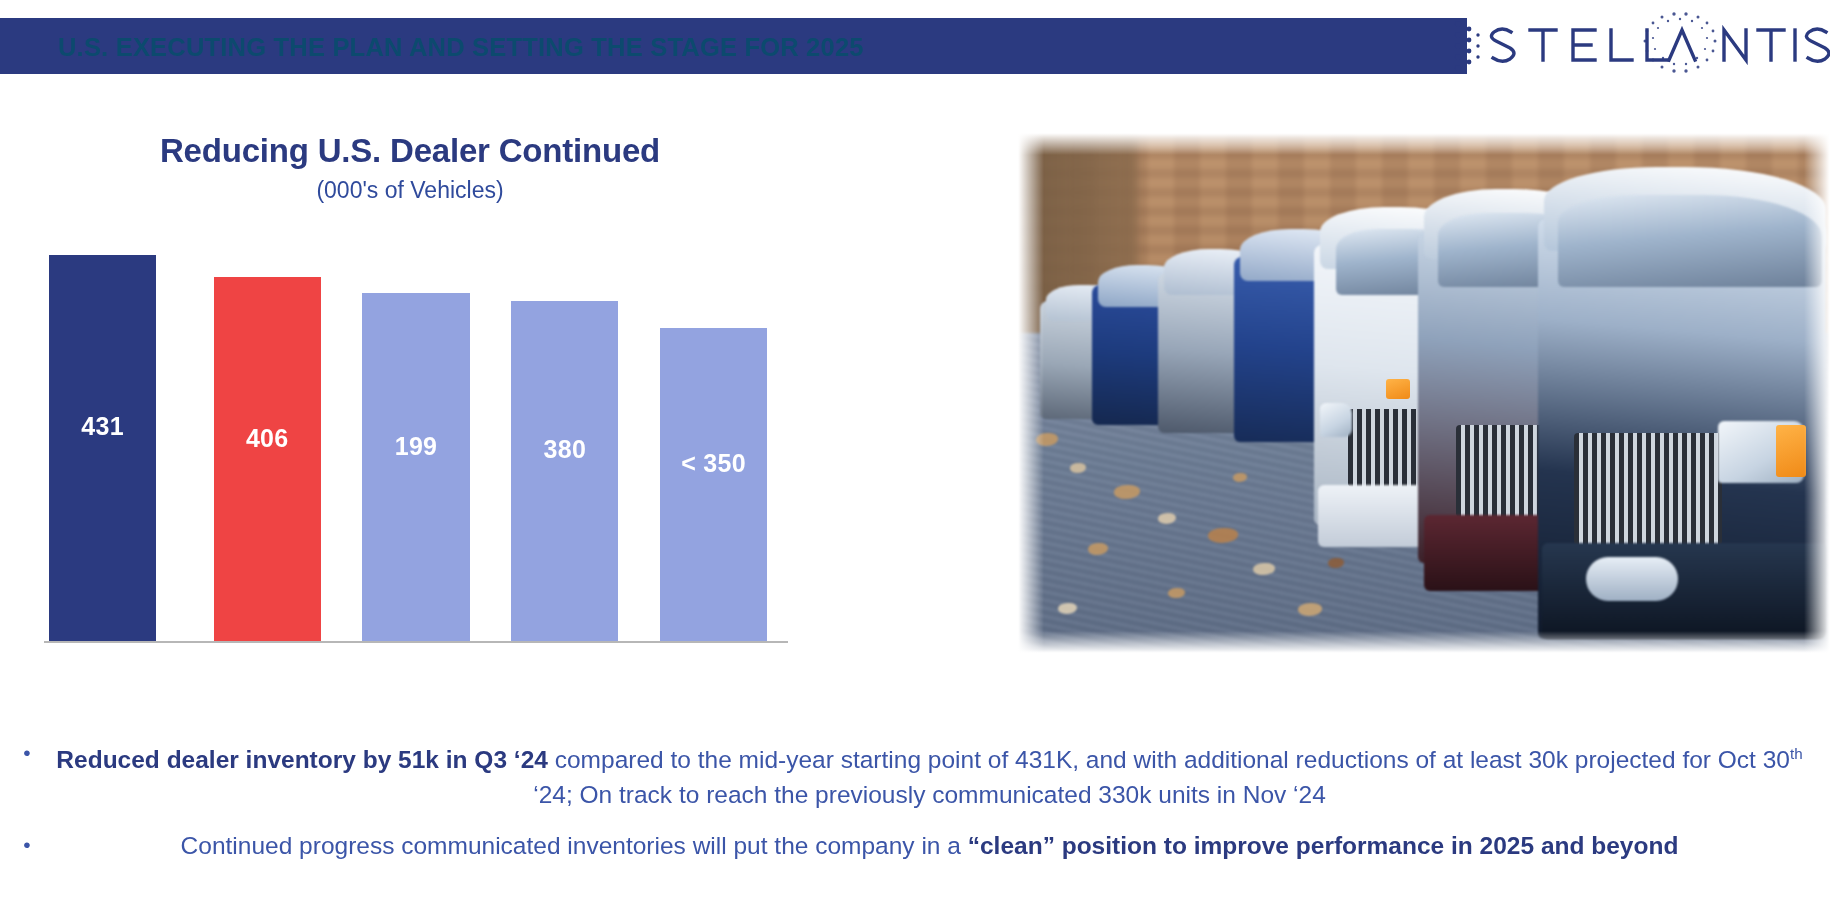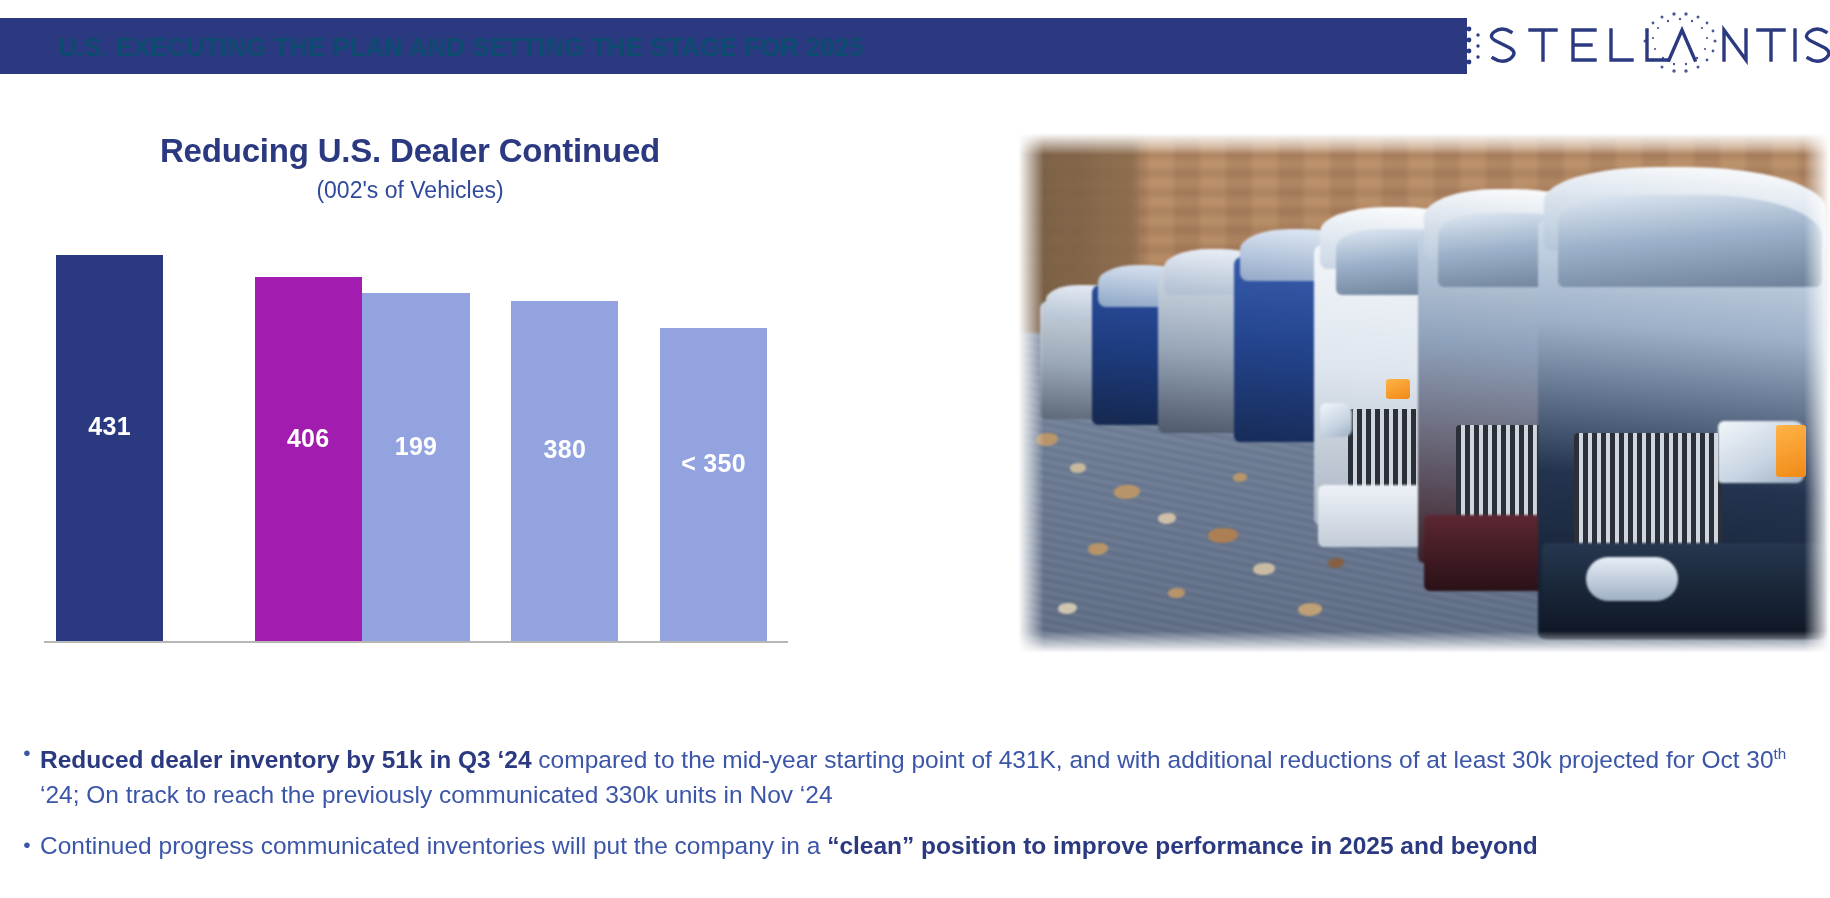--- a/index.html
+++ b/index.html
@@ -161,21 +161,21 @@
 
   
   .bullets { position: absolute; left: 14px; top: 736px; width: 1805px; }
   .bullet-row { position: relative; display: flex; margin-bottom: 16px; }
   .bullet-dot {
     width: 26px; flex: 0 0 26px;
     color: #3b55a8; font-size: 21px; line-height: 34px; text-align: center;
   }
   .bullet-text {
     flex: 1;
-    font-size: 24.5px; line-height: 35px; color: #3b55a8;
+    font-size: 24.5px; line-height: 35px; color: #3b55a8; text-align: center;
   }
   .bullet-text b { font-weight: bold; color: #2b3a80; }
   .bullet-text sup { font-size: 0.62em; vertical-align: super; }
 </style>
 </head>
 <body>
 
 <div class="slide">
 
   <div class="header-band"></div>
@@ -253,29 +253,29 @@
 
         <path d="M347 22 v30"></path>
 
         <path d="M378 24 q-9 -6 -17 0 q-6 5 2 9 q8 4 14 7 q8 5 0 11 q-8 5 -17 -1"></path>
       </g>
     </svg>
   </div>
 
   <div class="chart-block">
     <div class="chart-title">Reducing U.S. Dealer Continued</div>
-    <div class="chart-subtitle">(002's of Vehicles)</div>
+    <div class="chart-subtitle">(000's of Vehicles)</div>
 
     <div class="plot">
       <div class="baseline"></div>
       <div id="bars-host">
-          <div class="bar" style="left: 12px; width: 107.136px; height: 386.066px; background: rgb(43, 58, 128);">
+          <div class="bar" style="left: 5px; width: 107.136px; height: 386.066px; background: rgb(43, 58, 128);">
             <div class="bar-val">431</div>
           </div>
-          <div class="bar" style="left: 169.632px; width: 107.136px; height: 363.672px; background: #a21caf; margin-left: 41px;">
+          <div class="bar" style="left: 169.632px; width: 107.136px; height: 363.672px; background: #ef4444;">
             <div class="bar-val">406</div>
           </div>
           <div class="bar" style="left: 318.432px; width: 107.136px; height: 347.549px; background: rgb(147, 163, 224);">
             <div class="bar-val">199</div>
           </div>
           <div class="bar" style="left: 467.232px; width: 107.136px; height: 340.383px; background: rgb(147, 163, 224);">
             <div class="bar-val">380</div>
           </div>
           <div class="bar" style="left: 616.032px; width: 107.136px; height: 313.511px; background: rgb(147, 163, 224);">
             <div class="bar-val">&lt; 350</div>

